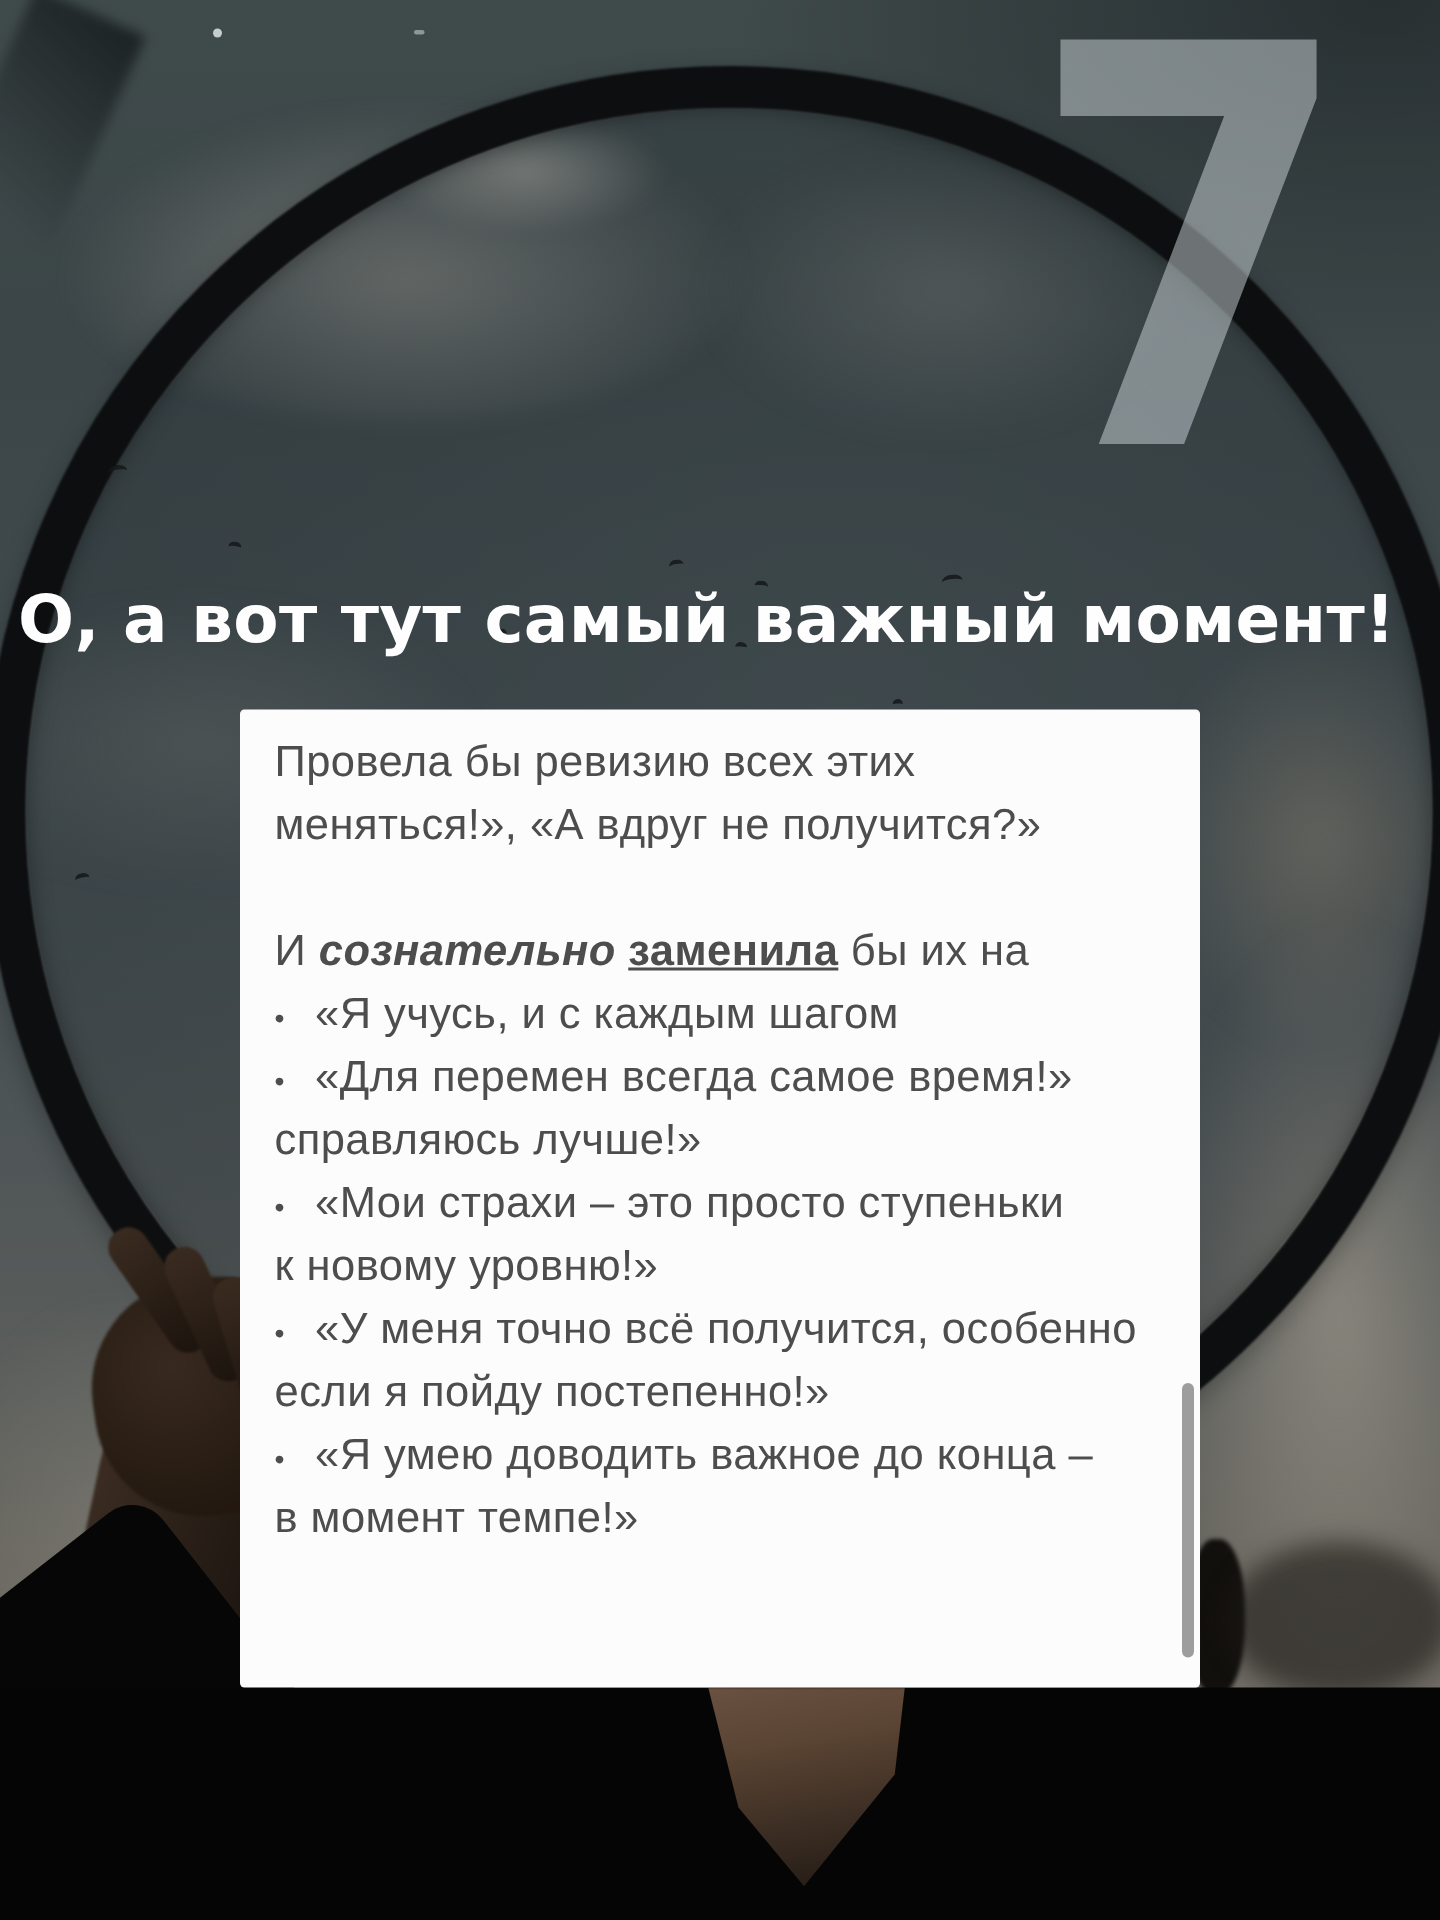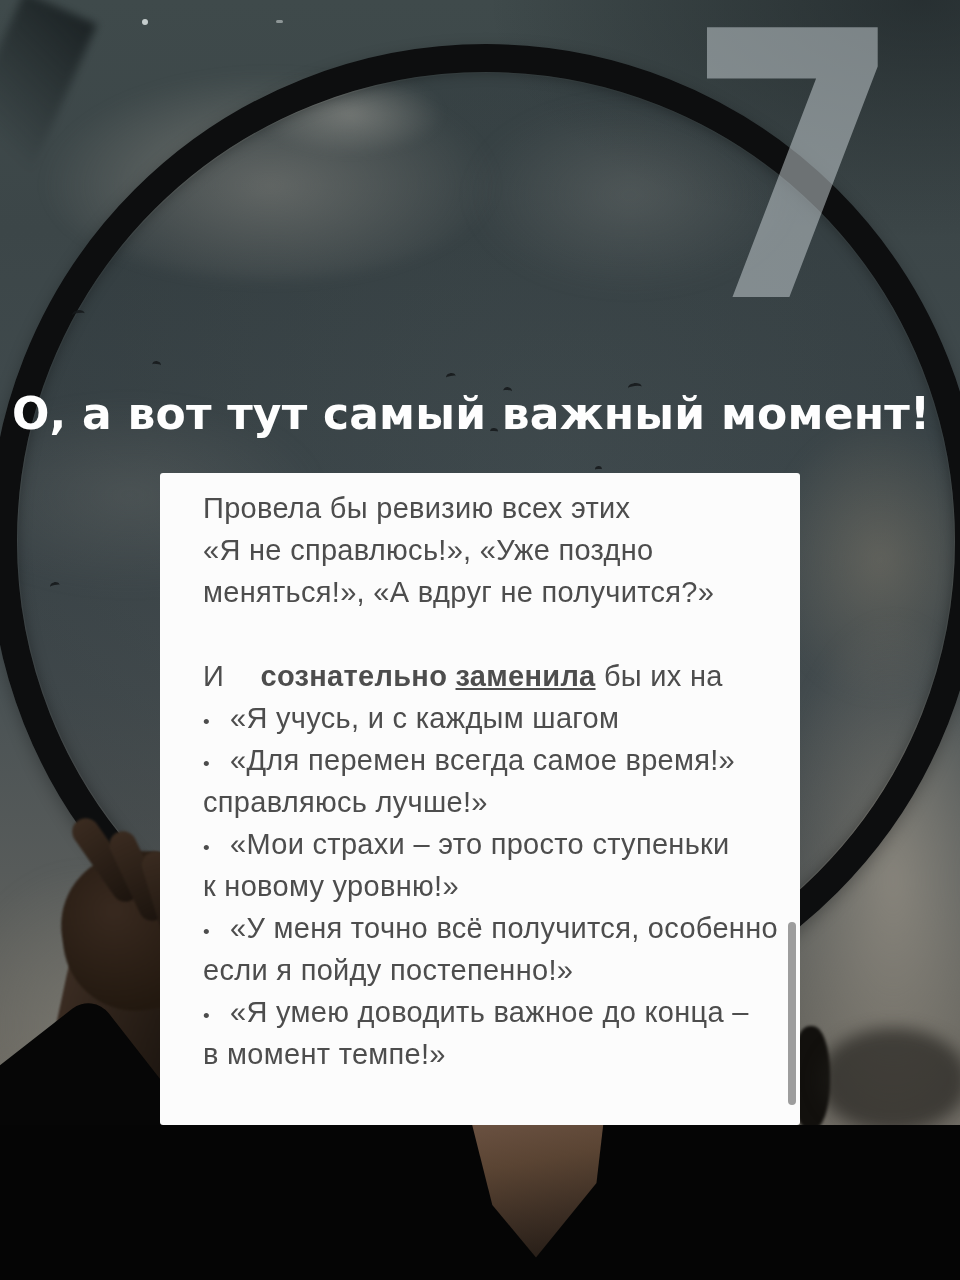--- a/index.html
+++ b/index.html
@@ -62,28 +62,28 @@
   #neck{
     left:452px;top:1125px;width:168px;height:138px;
     background:linear-gradient(170deg,#6b5242 0%,#5a4433 30%,#3b2d23 65%,#1e1712 100%);
     clip-path:polygon(12% 0%, 90% 0%, 86% 42%, 50% 96%, 24% 58%);
     filter:blur(.6px);
   }
   
   #card{
     position:absolute;left:160px;top:473px;width:640px;height:652px;z-index:8;
     background:var(--card-bg);border-radius:3px;box-sizing:border-box;
-    padding:14px 0 0 43px;overflow:hidden;
+    padding:14px 0 0 23px;overflow:hidden;
   }
   .tline{
     height:42px;line-height:42px;white-space:nowrap;
     font-size:29px;letter-spacing:.3px;color:var(--card-text);
   }
   .tline .b{font-weight:bold;text-decoration:underline;}
-  .tline .bi{font-weight:bold;margin-left:28px;}
+  .tline .bi{font-weight:bold;font-style:italic;}
   .tline .dot{display:inline-block;width:27px;font-size:19px;}
   .blank{height:42px;}
   #scroll-thumb{
     position:absolute;right:4px;top:449px;width:8px;height:183px;
     background:#9d9d9d;border-radius:4px;
   }
 </style>
 </head>
 <body>
 
@@ -137,21 +137,20 @@
   <div class="finger" style="left:174px;top:878px;transform:rotate(-10deg);"></div>
   <div class="person" id="sleeve"></div>
   <div class="person" id="head-edge"></div>
   <div class="person" id="shade-br"></div>
   <div class="person" id="body"></div>
   <div class="person" id="neck"></div>
 
   <div id="card">
     <div id="card-body">
         <div class="tline">Провела бы ревизию всех этих</div>
-        <div class="tline">«Я не справлюсь!», «Уже поздно</div>
         <div class="tline">меняться!», «А вдруг не получится?»</div>
         <div class="blank"></div>
         <div class="tline"><span>И </span><span class="bi">сознательно</span><span> </span><span class="b">заменила</span><span> бы их на</span></div>
         <div class="tline"><span class="dot">•</span>«Я учусь, и с каждым шагом</div>
         <div class="tline"><span class="dot">•</span>«Для перемен всегда самое время!»</div>
         <div class="tline">справляюсь лучше!»</div>
         <div class="tline"><span class="dot">•</span>«Мои страхи – это просто ступеньки</div>
         <div class="tline">к новому уровню!»</div>
         <div class="tline"><span class="dot">•</span>«У меня точно всё получится, особенно</div>
         <div class="tline">если я пойду постепенно!»</div>

